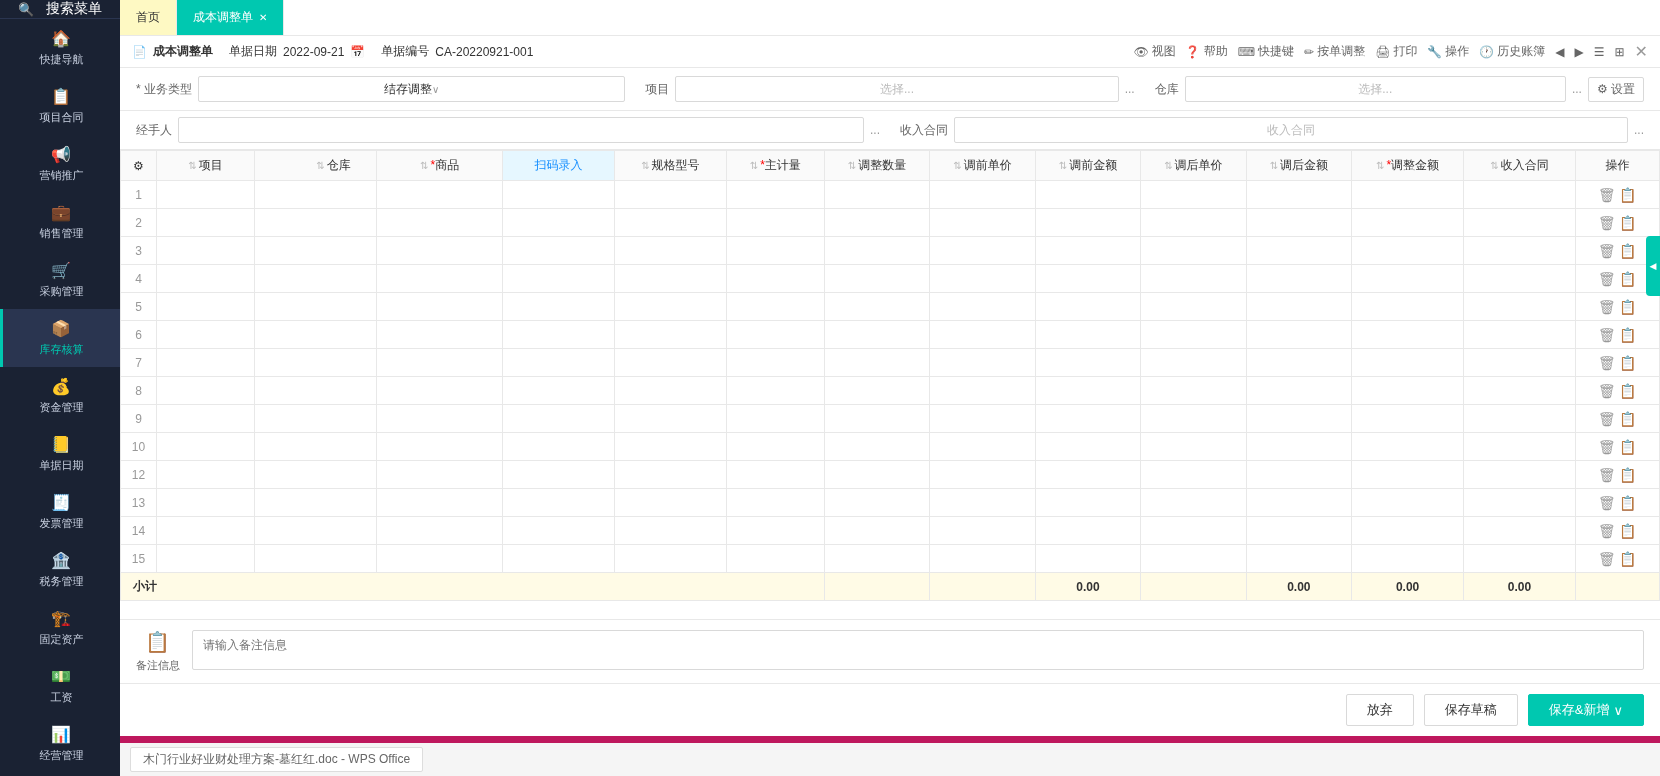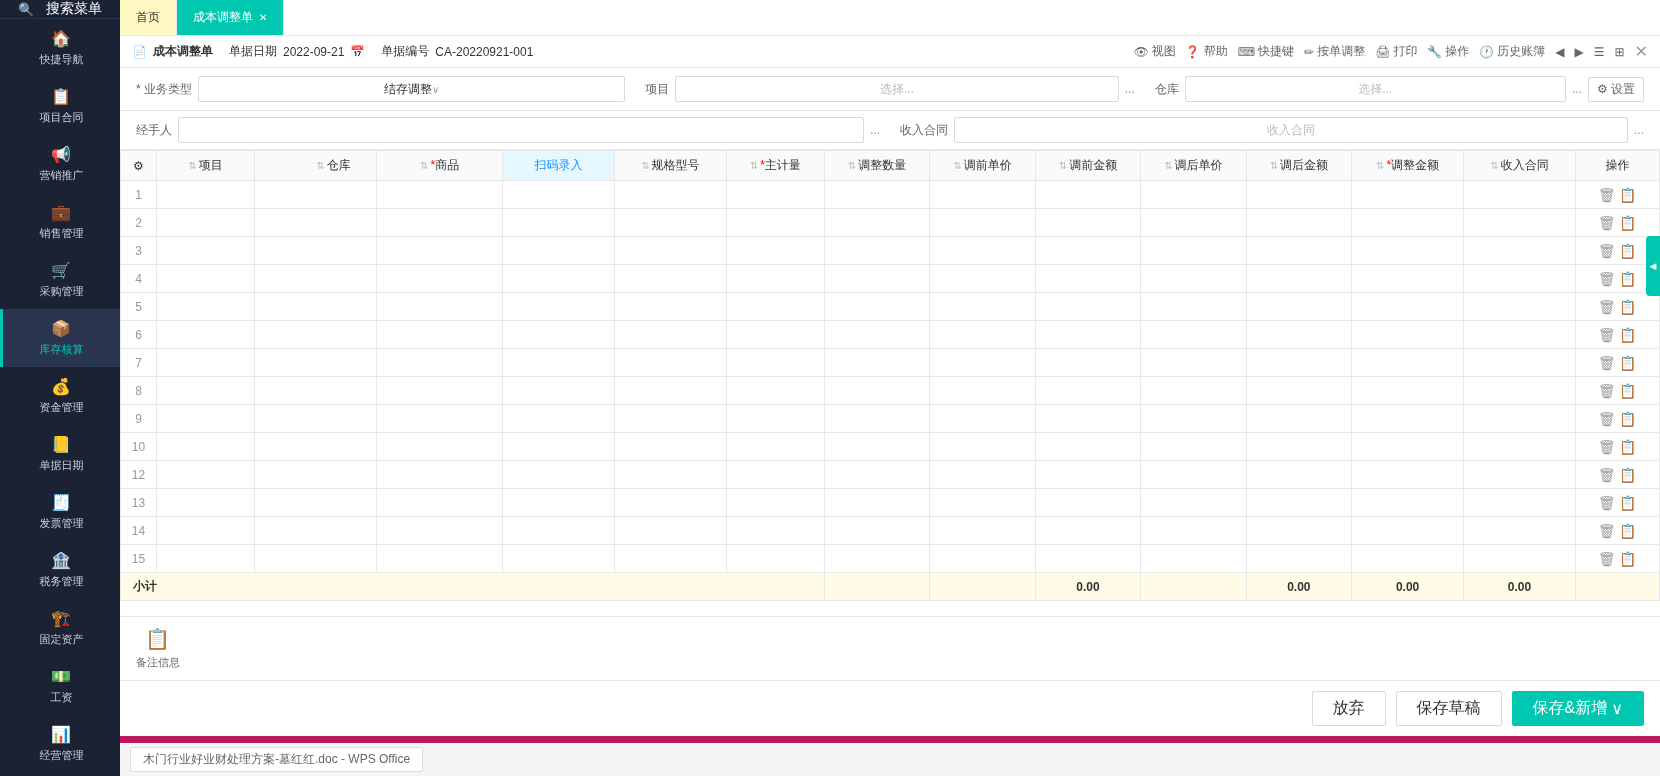--- a/index.html
+++ b/index.html
@@ -284,21 +284,21 @@
       justify-content: flex-end;
       padding: 10px 16px;
       background: #fff;
       border-top: 1px solid #e8e8e8;
       gap: 10px;
       flex-shrink: 0;
     }
     .btn {
       padding: 6px 20px;
       border-radius: 2px;
-      font-size: 16px;
+      font-size: 13px;
       cursor: pointer;
       border: 1px solid #d9d9d9;
       background: #fff;
       color: #333;
     }
     .btn-success {
       background: #00c8b0;
       color: #fff;
       border-color: #00c8b0;
       display: flex;
@@ -906,20 +906,21 @@
           </tr>
         </tfoot>
       </table>
     </div>
 
     <div class="bottom-notes">
       <div class="notes-icon">
         <span class="icon">📋</span>
         <span>备注信息</span>
       </div>
+      <textarea class="notes-input" placeholder="请输入备注信息" style=""></textarea>
     </div>
 
     <div class="footer">
       <button class="btn">放弃</button>
       <button class="btn">保存草稿</button>
       <button class="btn btn-success">
         <span>保存&amp;新增</span>
         <span>∨</span>
       </button>
     </div>

